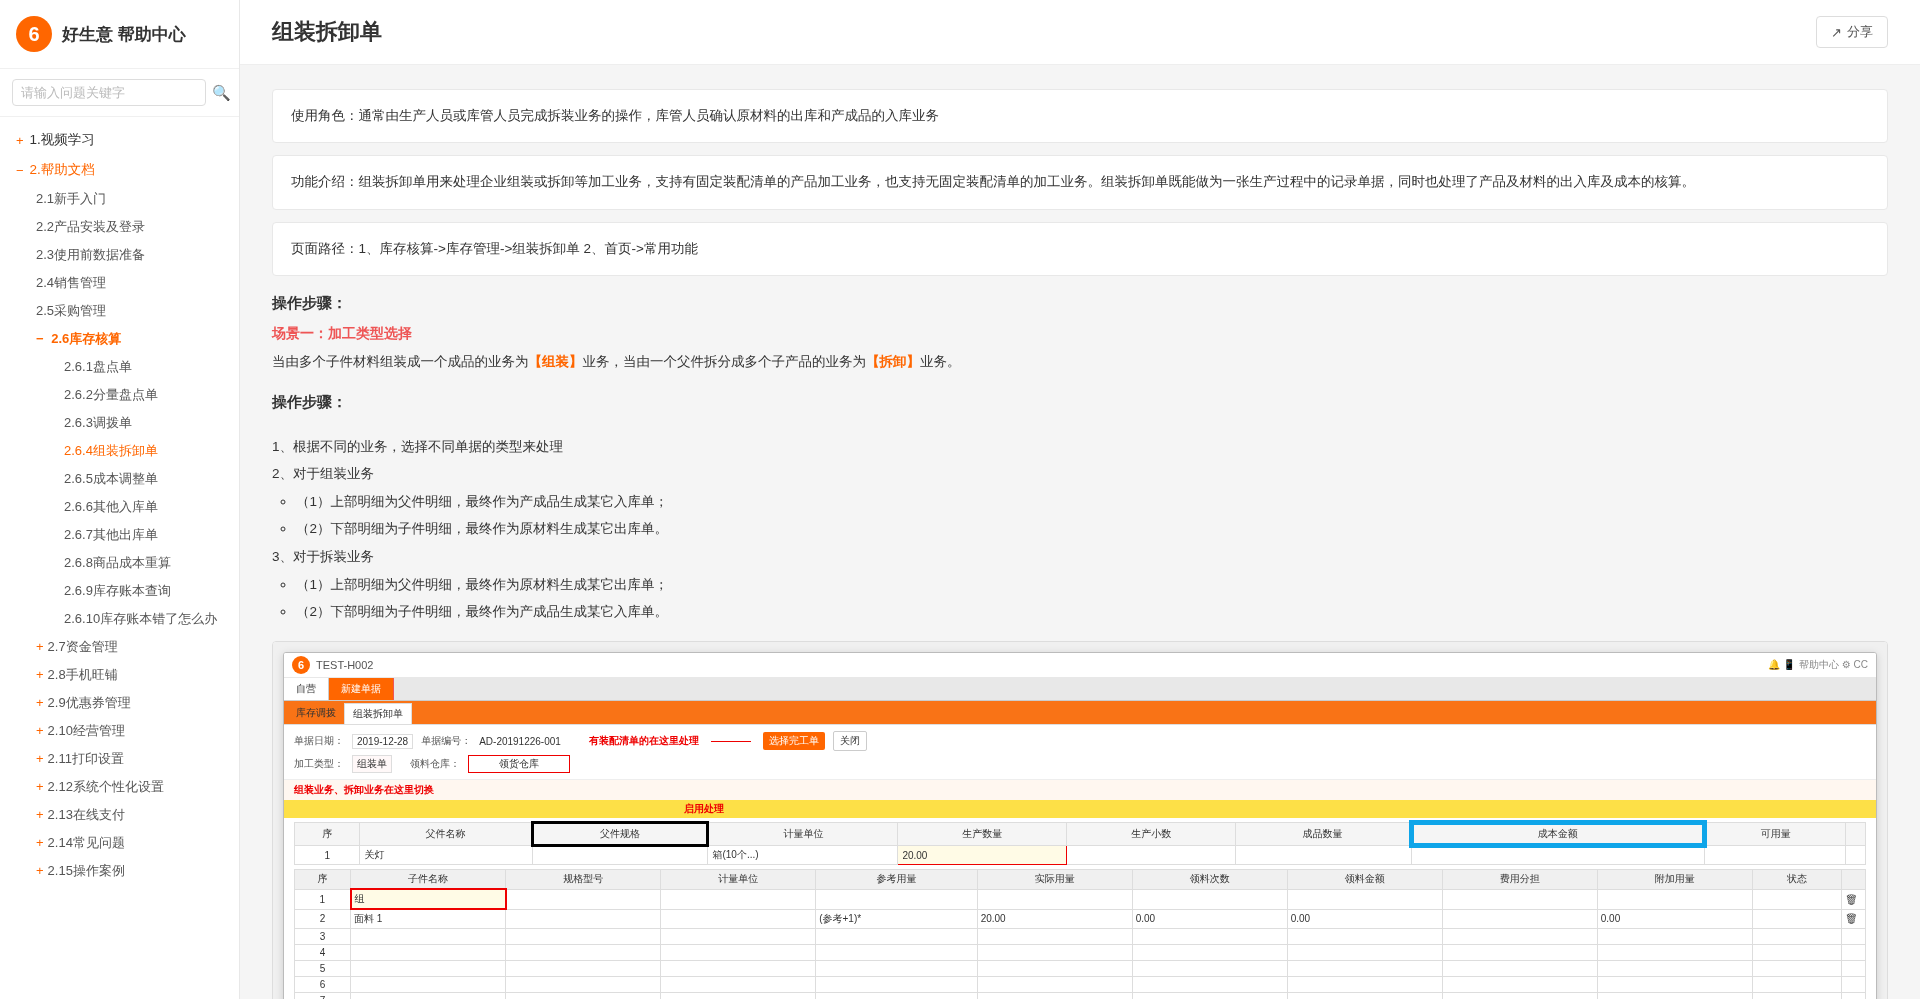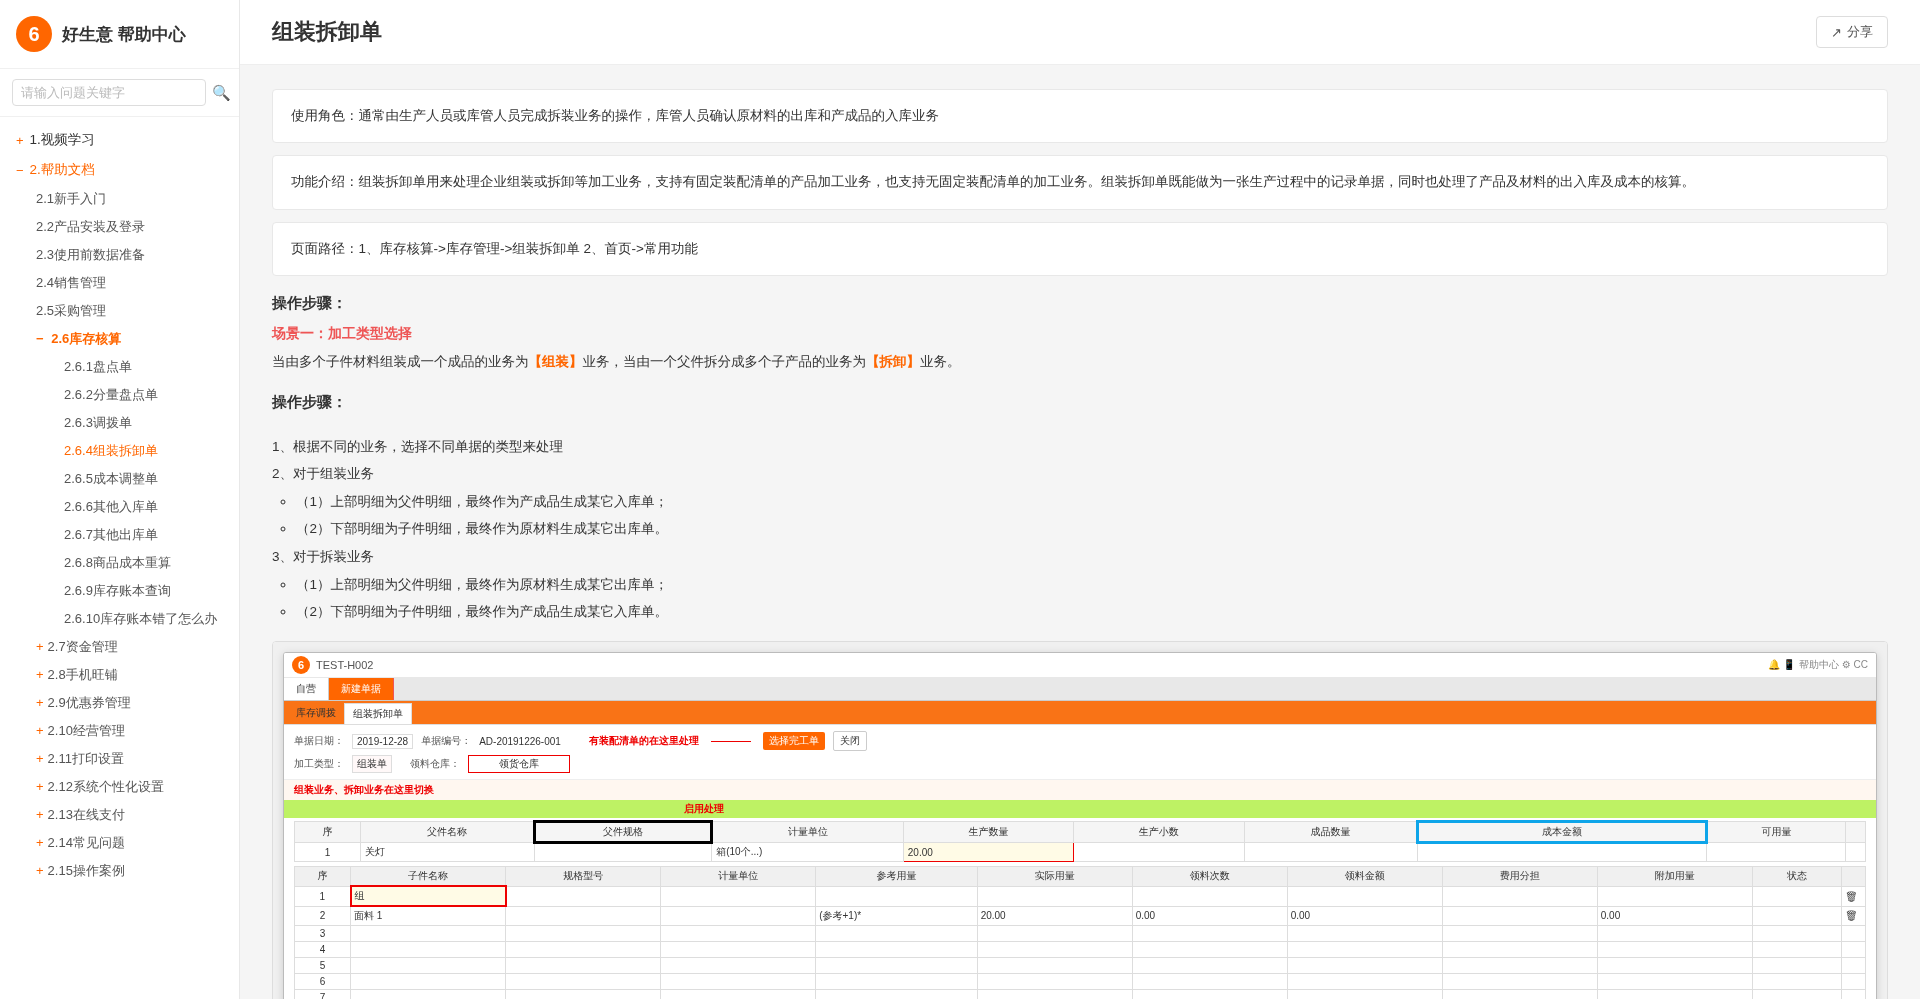--- a/index.html
+++ b/index.html
@@ -377,34 +377,34 @@
             <div style="display:flex; align-items:center; gap:8px; margin-top:4px;">
               <span style="font-size:10px;color:#555;">加工类型：</span>
               <span style="font-size:10px;color:#333;border:1px solid #ddd;padding:1px 4px;background:#fff8f8;">组装单</span>
               <span style="font-size:10px;color:#555; margin-left:10px;">领料仓库：</span>
               <span style="font-size:10px;border:1px solid #e00;padding:1px 30px;color:#333;">领货仓库</span>
             </div>
           </div>
 
           <div style="padding:3px 10px; background:#fff7f0; font-size:10px; color:#e00; font-weight:bold;">组装业务、拆卸业务在这里切换</div>
 
-          <div style="padding:2px 15px 2px 400px; background:#bef264; font-size:10px; color:#e00; font-weight:bold;">启用处理</div>
+          <div style="padding:2px 15px 2px 400px; background:#fde047; font-size:10px; color:#e00; font-weight:bold;">启用处理</div>
 
           <div style="background:#fff; padding:2px 10px;">
             <table style="width:100%;border-collapse:collapse;font-size:10px;">
               <thead>
                 <tr style="background:#f5f5f5;">
                   <th style="border:1px solid #ddd;padding:2px 4px;font-weight:normal;">序</th>
                   <th style="border:1px solid #ddd;padding:2px 4px;font-weight:normal;">父件名称</th>
                   <th style="border:3px solid #000000;padding:2px 4px;font-weight:normal;">父件规格</th>
                   <th style="border:1px solid #ddd;padding:2px 4px;font-weight:normal;">计量单位</th>
                   <th style="border:1px solid #ddd;padding:2px 4px;font-weight:normal;">生产数量</th>
                   <th style="border:1px solid #ddd;padding:2px 4px;font-weight:normal;">生产小数</th>
                   <th style="border:1px solid #ddd;padding:2px 4px;font-weight:normal;">成品数量</th>
-                  <th style="border:3px solid #0ea5e9;padding:2px 20px;font-weight:normal;">成本金额</th>
+                  <th style="border:5px solid #0ea5e9;padding:2px 20px;font-weight:normal;">成本金额</th>
                   <th style="border:1px solid #ddd;padding:2px 4px;font-weight:normal;">可用量</th>
                   <th style="border:1px solid #ddd;padding:2px 4px;font-weight:normal;width:20px;"></th>
                 </tr>
               </thead>
               <tbody>
                 <tr>
                   <td style="border:1px solid #ddd;padding:2px 4px;text-align:center;">1</td>
                   <td style="border:1px solid #ddd;padding:2px 4px;">关灯</td>
                   <td style="border:1px solid #ddd;padding:2px 4px;"></td>
                   <td style="border:1px solid #ddd;padding:2px 4px;">箱(10个...)</td>

